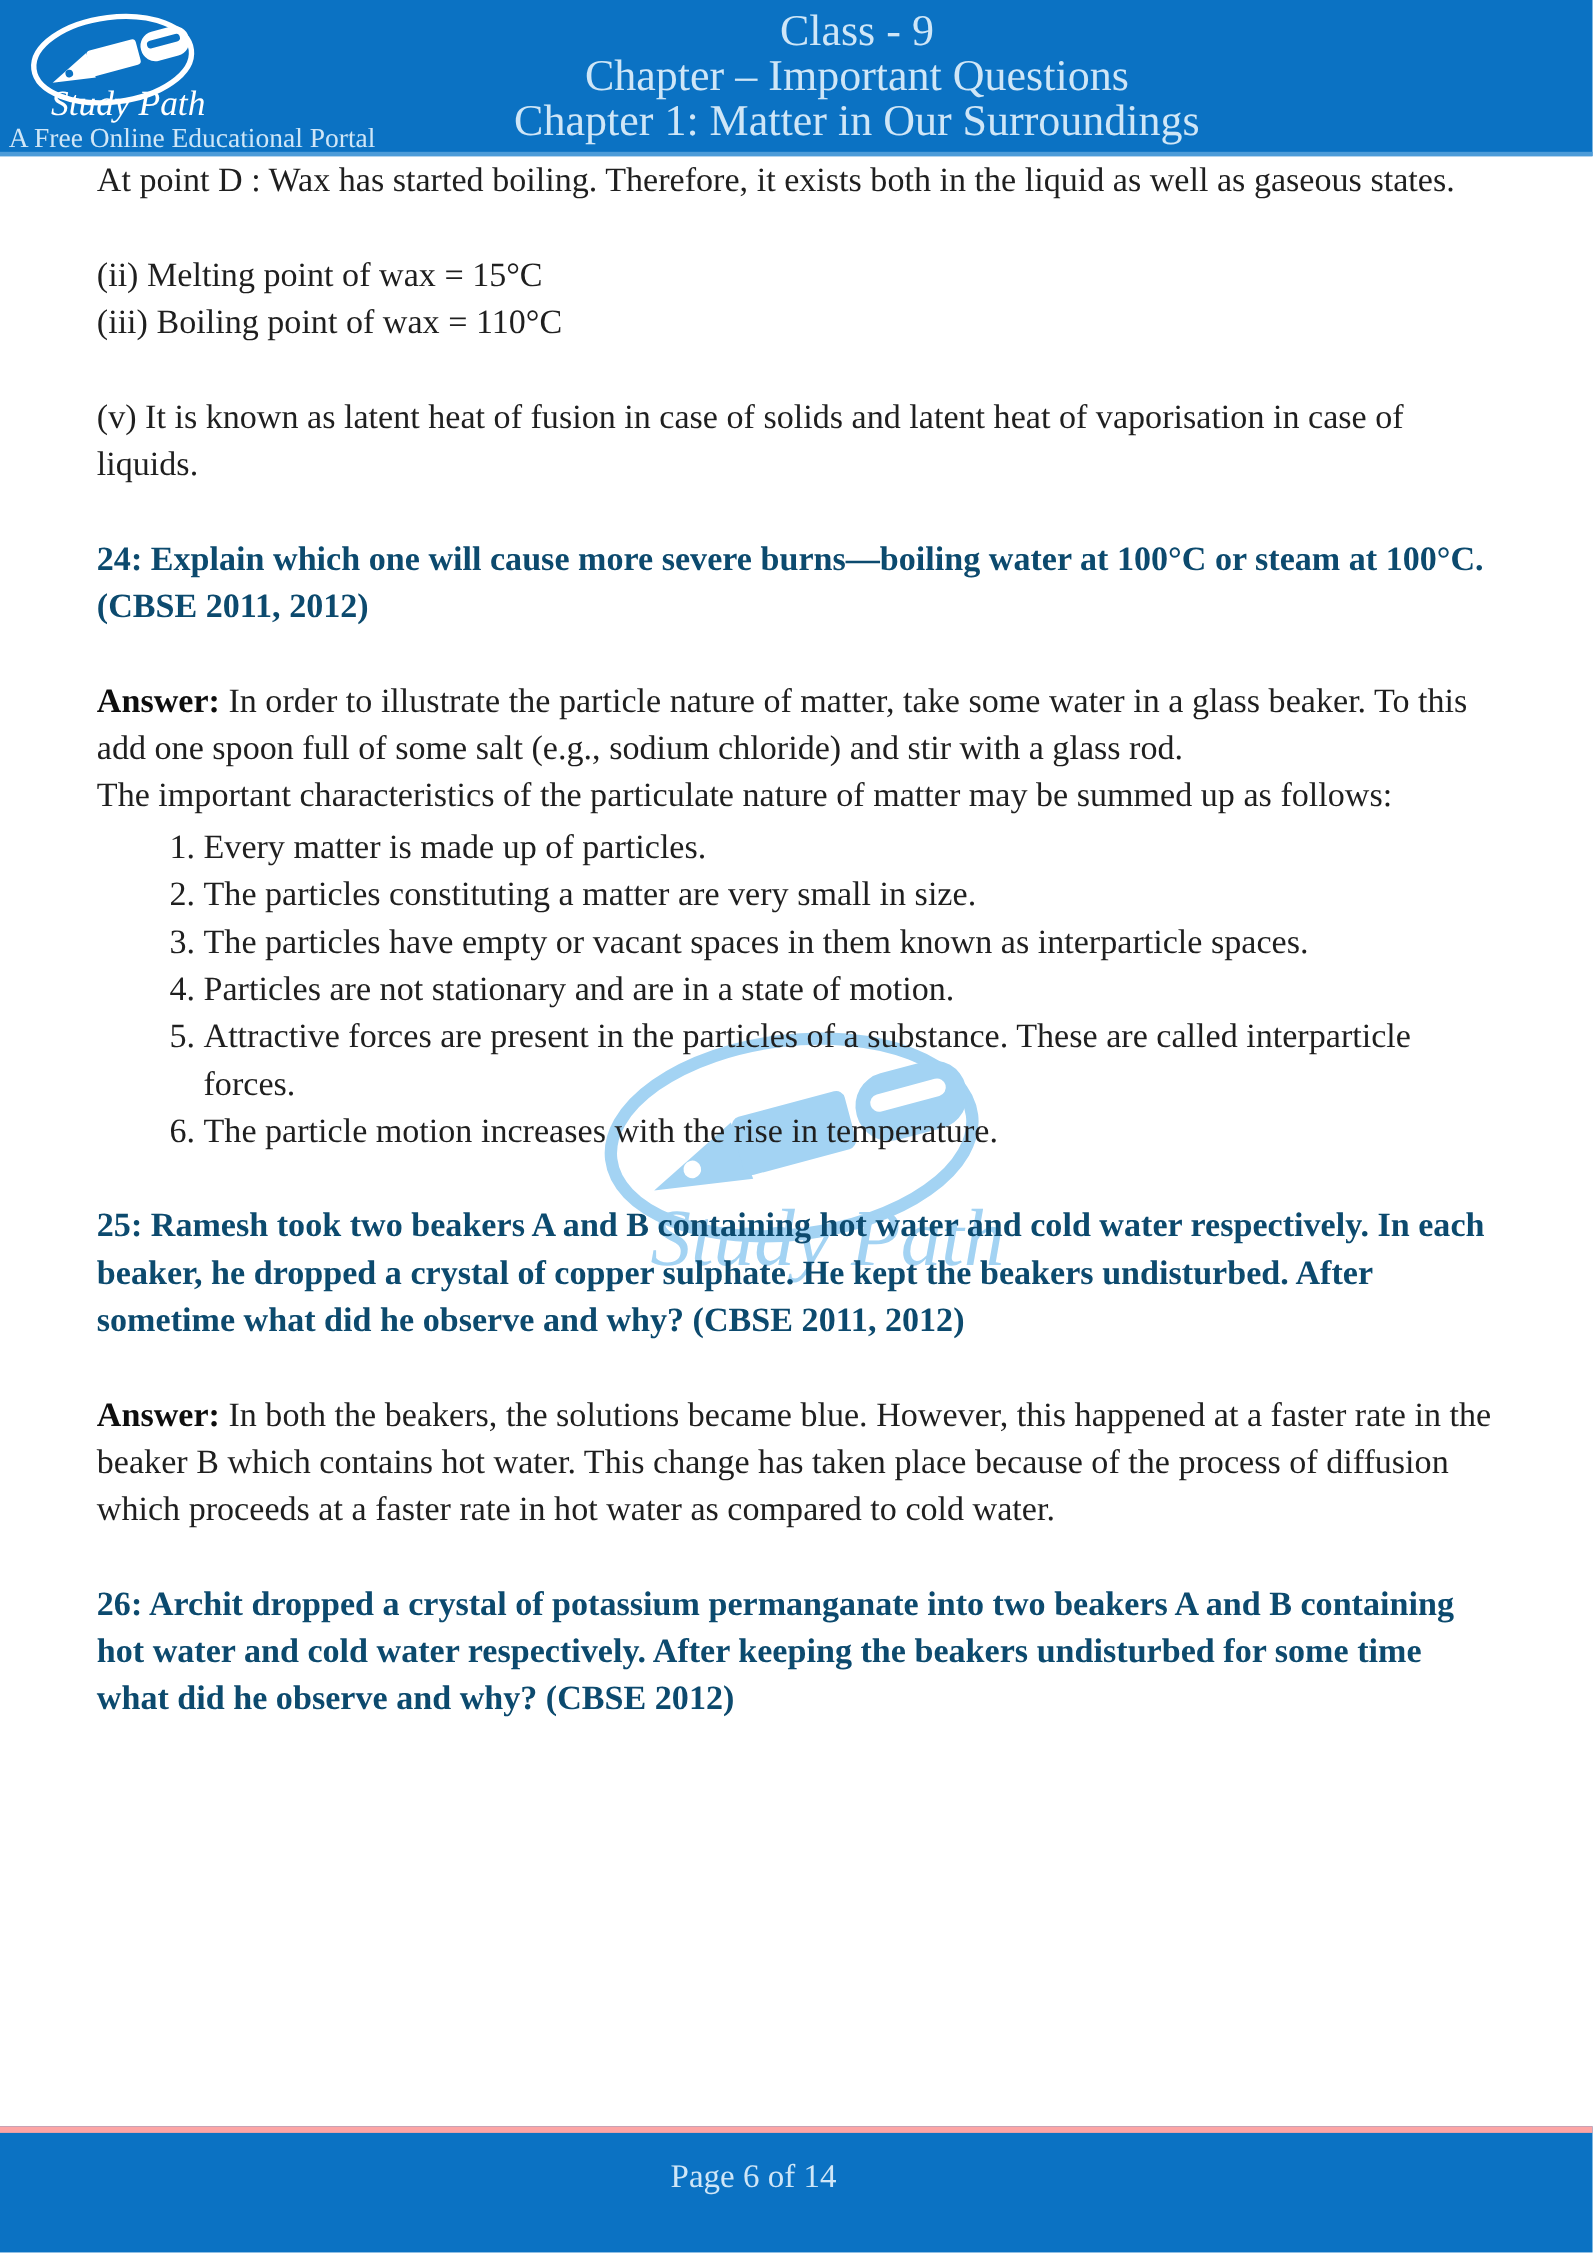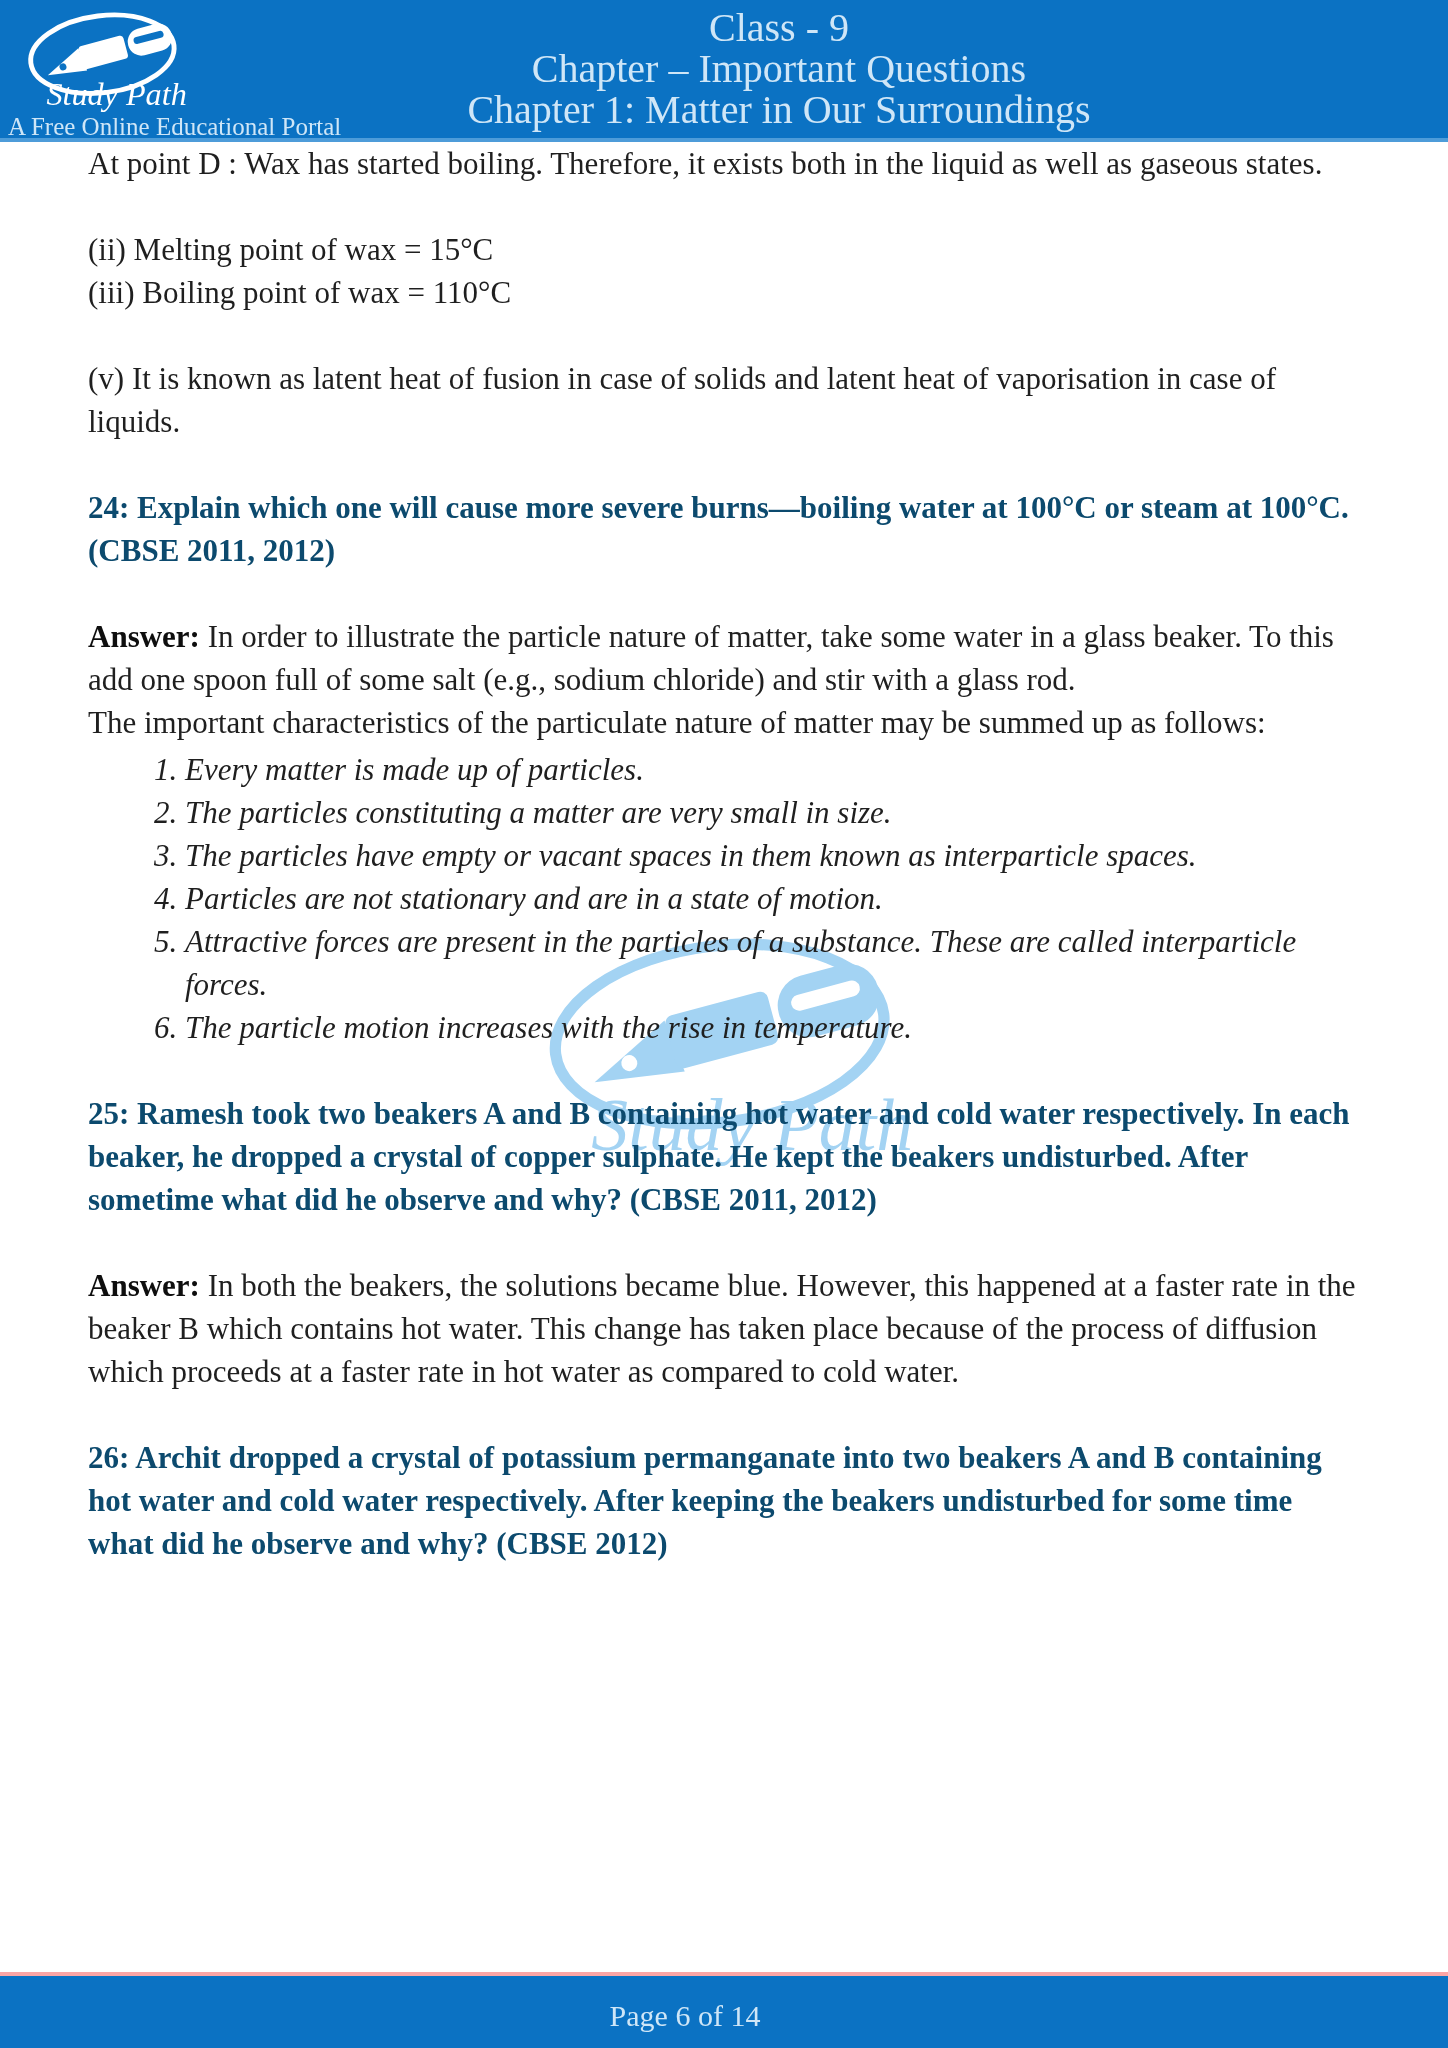--- a/index.html
+++ b/index.html
@@ -30,27 +30,27 @@
 
   
   .main {
     position:absolute; top:142px; left:88px; width:1274px;
     font-size:31px; line-height:43px; color:#1f1f1f; 
   }
   .main p { margin:0; }
   .block { margin:0 0 43px 0; }
   .q { font-weight:bold; color:#0c4a6e; }
   .ans-label { font-weight:bold; color:#0e0e0e; }
-  ol.chars { margin:4px 0 43px 0; padding:0 0 0 97px;font-style:italic; }
+  ol.chars { margin:4px 0 43px 0; padding:0 0 0 97px; }
   ol.chars li { margin:0; }
 
   
   .footer {
-    position:absolute; left:0; right:0; bottom:0; height:76px;
-    background:#0b72c3; border-top:4px solid #fca5a5; box-sizing:border-box;
+    position:absolute; left:0; right:0; bottom:0; height:115px;
+    background:#0b72c3; border-top:6px solid #fca5a5; box-sizing:border-box;
   }
   .footer-text {
     margin-right:78px; padding-top:23px; text-align:center;
     color:#cfe6f7; font-size:30px;
   }
 </style>
 </head>
 <body>
 
 <div class="page">

